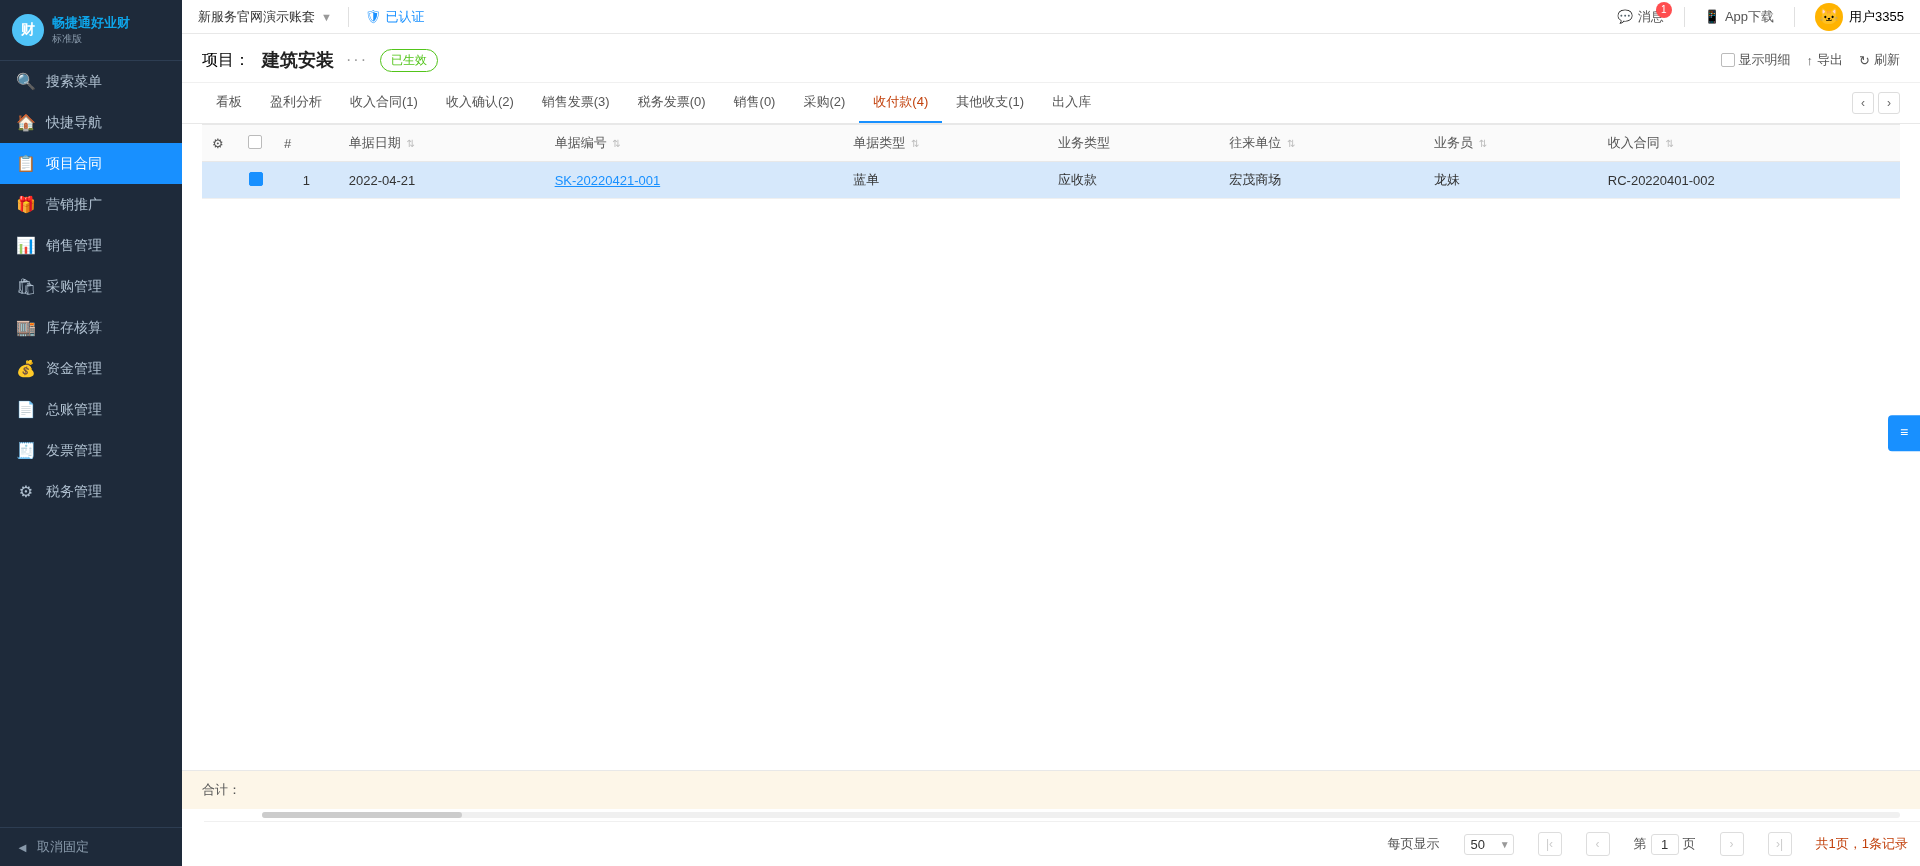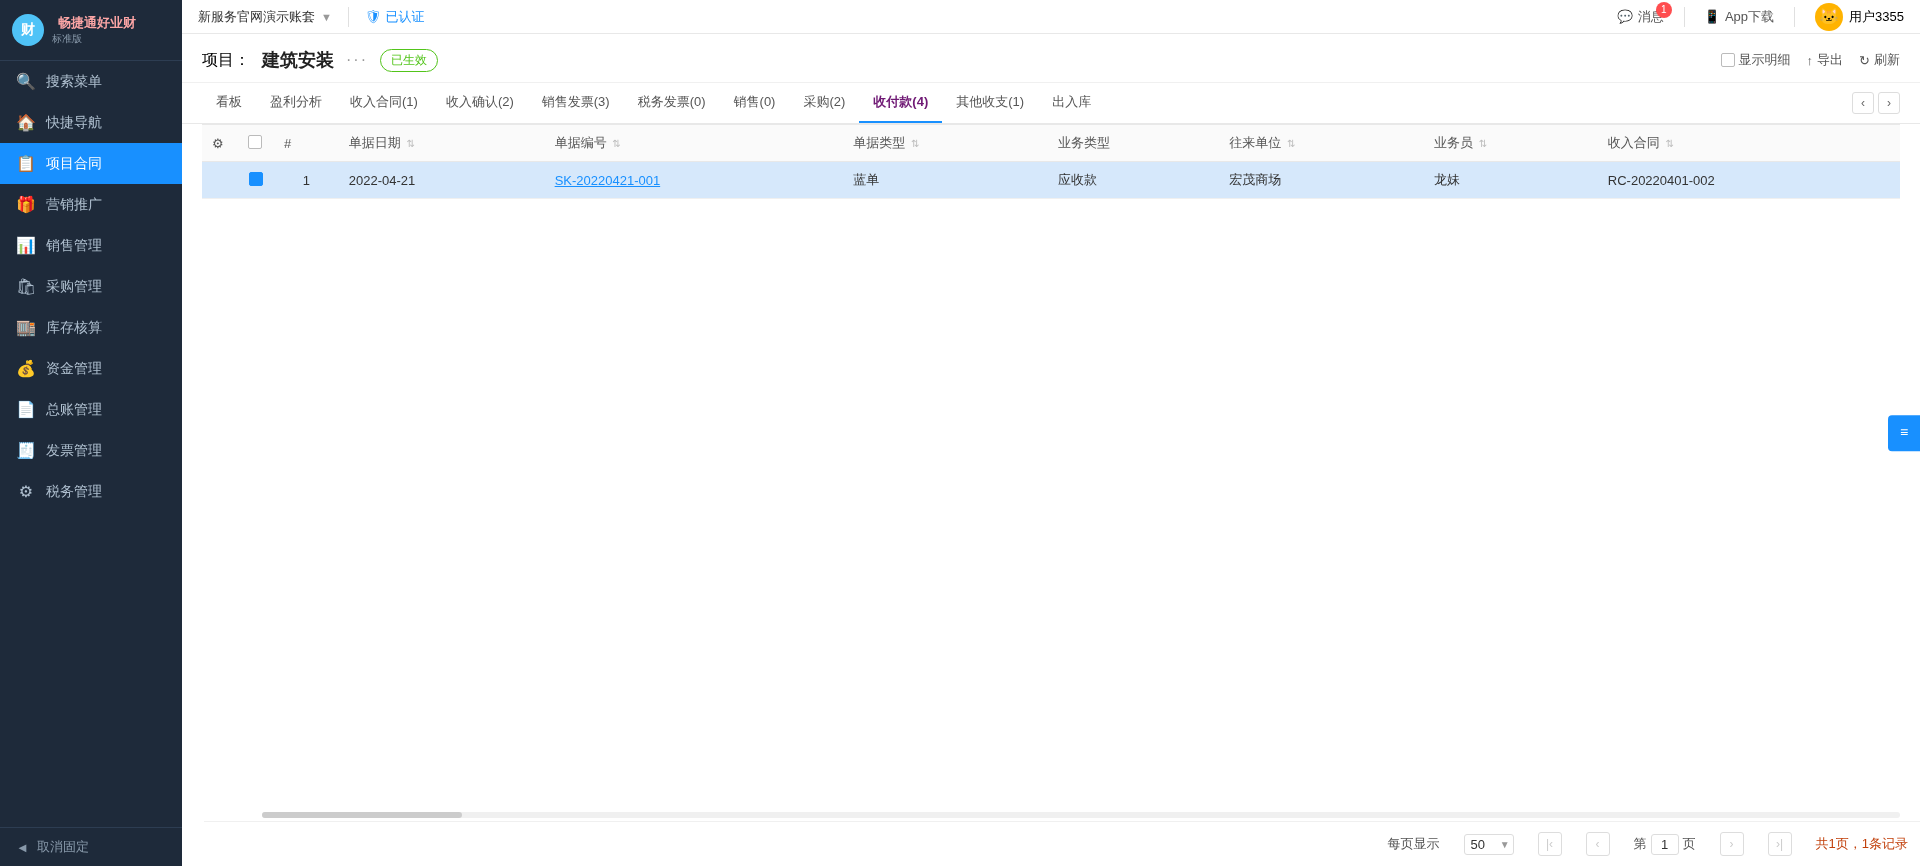--- a/index.html
+++ b/index.html
@@ -203,23 +203,23 @@
     }
     .sub-tab {
       padding: 10px 14px;
       font-size: 13px;
       color: #555;
       cursor: pointer;
       border-bottom: 2px solid transparent;
       white-space: nowrap;
     }
     .sub-tab.active {
-      color: #701a75;
+      color: #c2410c;
       border-bottom: 2px solid #1890ff;
-      font-weight: 700;
+      font-weight: 400;
     }
     .sub-tabs-nav {
       display: flex; align-items: center; gap: 4px; margin-left: auto;
     }
     .sub-tabs-nav-btn {
       width: 22px; height: 22px;
       border: 1px solid #ddd; border-radius: 3px;
       display: flex; align-items: center; justify-content: center;
       cursor: pointer; color: #666; font-size: 12px;
       background: white;
@@ -395,21 +395,21 @@
       background: white;
     }
   </style>
 </head>
 <body>
 
 <div class="sidebar">
   <div class="sidebar-logo">
     <div class="sidebar-logo-icon">财</div>
     <div>
-      <div style="font-size:13px;color:#fca5a5;font-weight:bold;margin-left:6px;">畅捷通好业财</div>
+      <div style="font-size:13px;color:#0ea5e9;font-weight:bold;">畅捷通好业财</div>
       <div style="font-size:10px;color:#8899aa;">标准版</div>
     </div>
   </div>
   <div class="sidebar-scroll">
     <div class="sidebar-item">
       <span class="sidebar-item-icon">🔍</span>
       <span>搜索菜单</span>
     </div>
     <div class="sidebar-item">
       <span class="sidebar-item-icon">🏠</span>
@@ -609,20 +609,23 @@
       <td>蓝单</td>
       <td>应收款</td>
       <td>宏茂商场</td>
       <td>龙妹</td>
       <td>RC-20220401-002</td>
     </tr>
           </tbody>
       </table>
     </div>
 
+    <div class="table-footer">
+      <span>合计：</span>
+    </div>
 
     <div class="scrollbar-hint">
       <div class="scrollbar-track">
         <div class="scrollbar-thumb"></div>
       </div>
     </div>
 
     <div class="pagination">
       <span class="page-size-label">每页显示</span>
       <div class="page-size-wrap">

